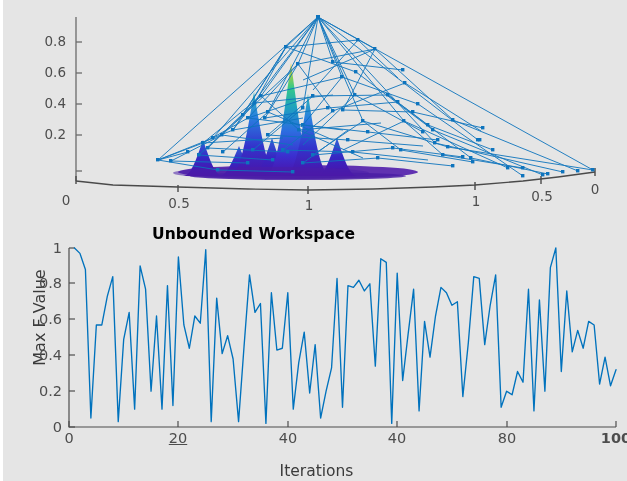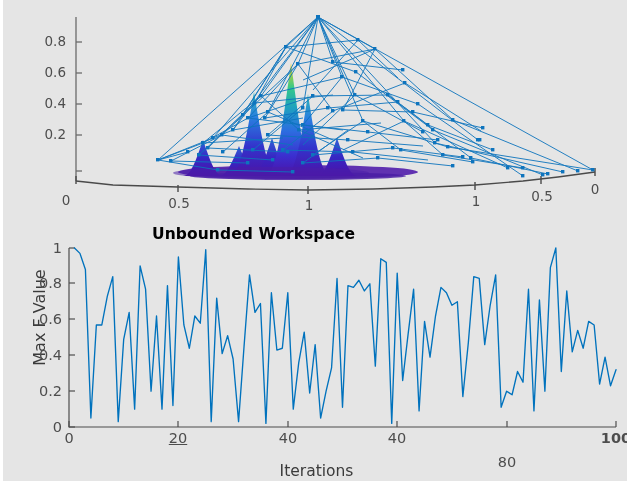--- a/index.html
+++ b/index.html
@@ -371,17 +371,17 @@
     <div class="b-tick rt" style="left:59px;top:161px;">0.2</div>
     <div class="b-tick rt" style="left:59px;top:125px;">0.4</div>
     <div class="b-tick rt" style="left:59px;top:89px;">0.6</div>
     <div class="b-tick rt" style="left:59px;top:53px;">0.8</div>
     <div class="b-tick rt" style="left:59px;top:18px;">1</div>
 
     <div class="b-tick ctr" style="left:66px;top:208px;">0</div>
     <div class="b-tick ctr" style="left:175px;top:208px;text-decoration:underline;">20</div>
     <div class="b-tick ctr" style="left:285px;top:208px;">40</div>
     <div class="b-tick ctr" style="left:394px;top:208px;">40</div>
-    <div class="b-tick ctr" style="left:504px;top:208px;margin-top:24px;">80</div>
+    <div class="b-tick ctr" style="left:504px;top:208px;">80</div>
     <div class="b-tick ctr" style="left:613px;top:208px;font-weight:bold;">100</div>
   </div>
 
 </div>
 
 </body></html>

